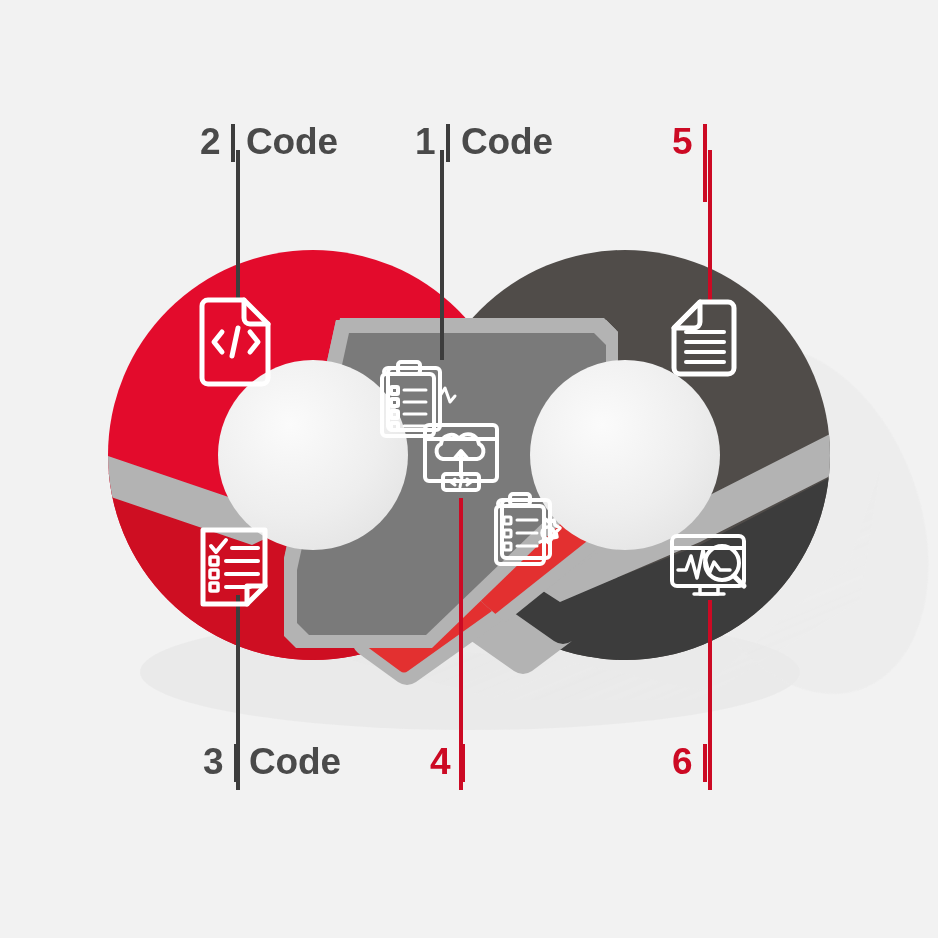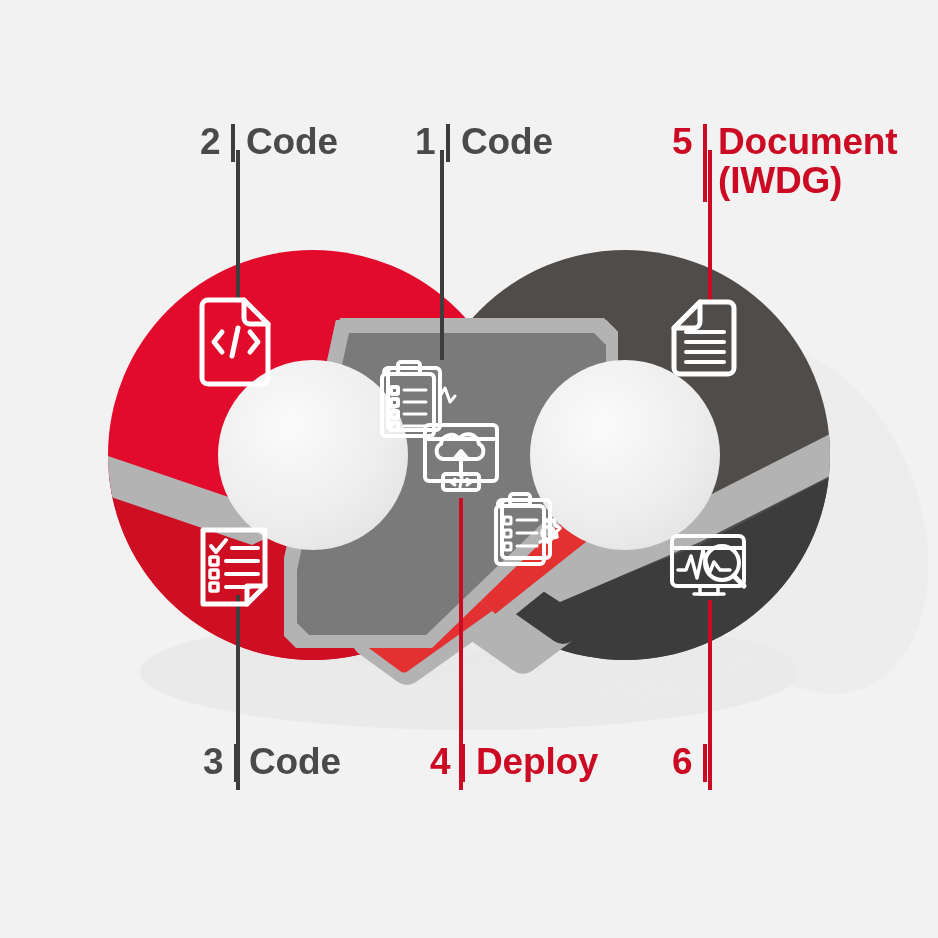--- a/index.html
+++ b/index.html
@@ -291,34 +291,31 @@
 
   <div class="label dark label-plan">
     <span class="num">1</span>
     <span class="bar"></span>
     <span class="txt">Code</span>
   </div>
 
   <div class="label red label-document">
     <span class="num">5</span>
     <span class="bar" style="min-height:78px"></span>
-    <span class="txt">Document
-(IWDG)</span>
   </div>
 
   <div class="label dark label-test">
     <span class="num">3</span>
     <span class="bar"></span>
     <span class="txt">Code</span>
   </div>
 
   <div class="label red label-deploy">
     <span class="num">4</span>
     <span class="bar"></span>
-    <span class="txt">Deploy</span>
   </div>
 
   <div class="label red label-monitor">
     <span class="num">6</span>
     <span class="bar"></span>
   </div>
 
 </div>
 
 </body></html>

